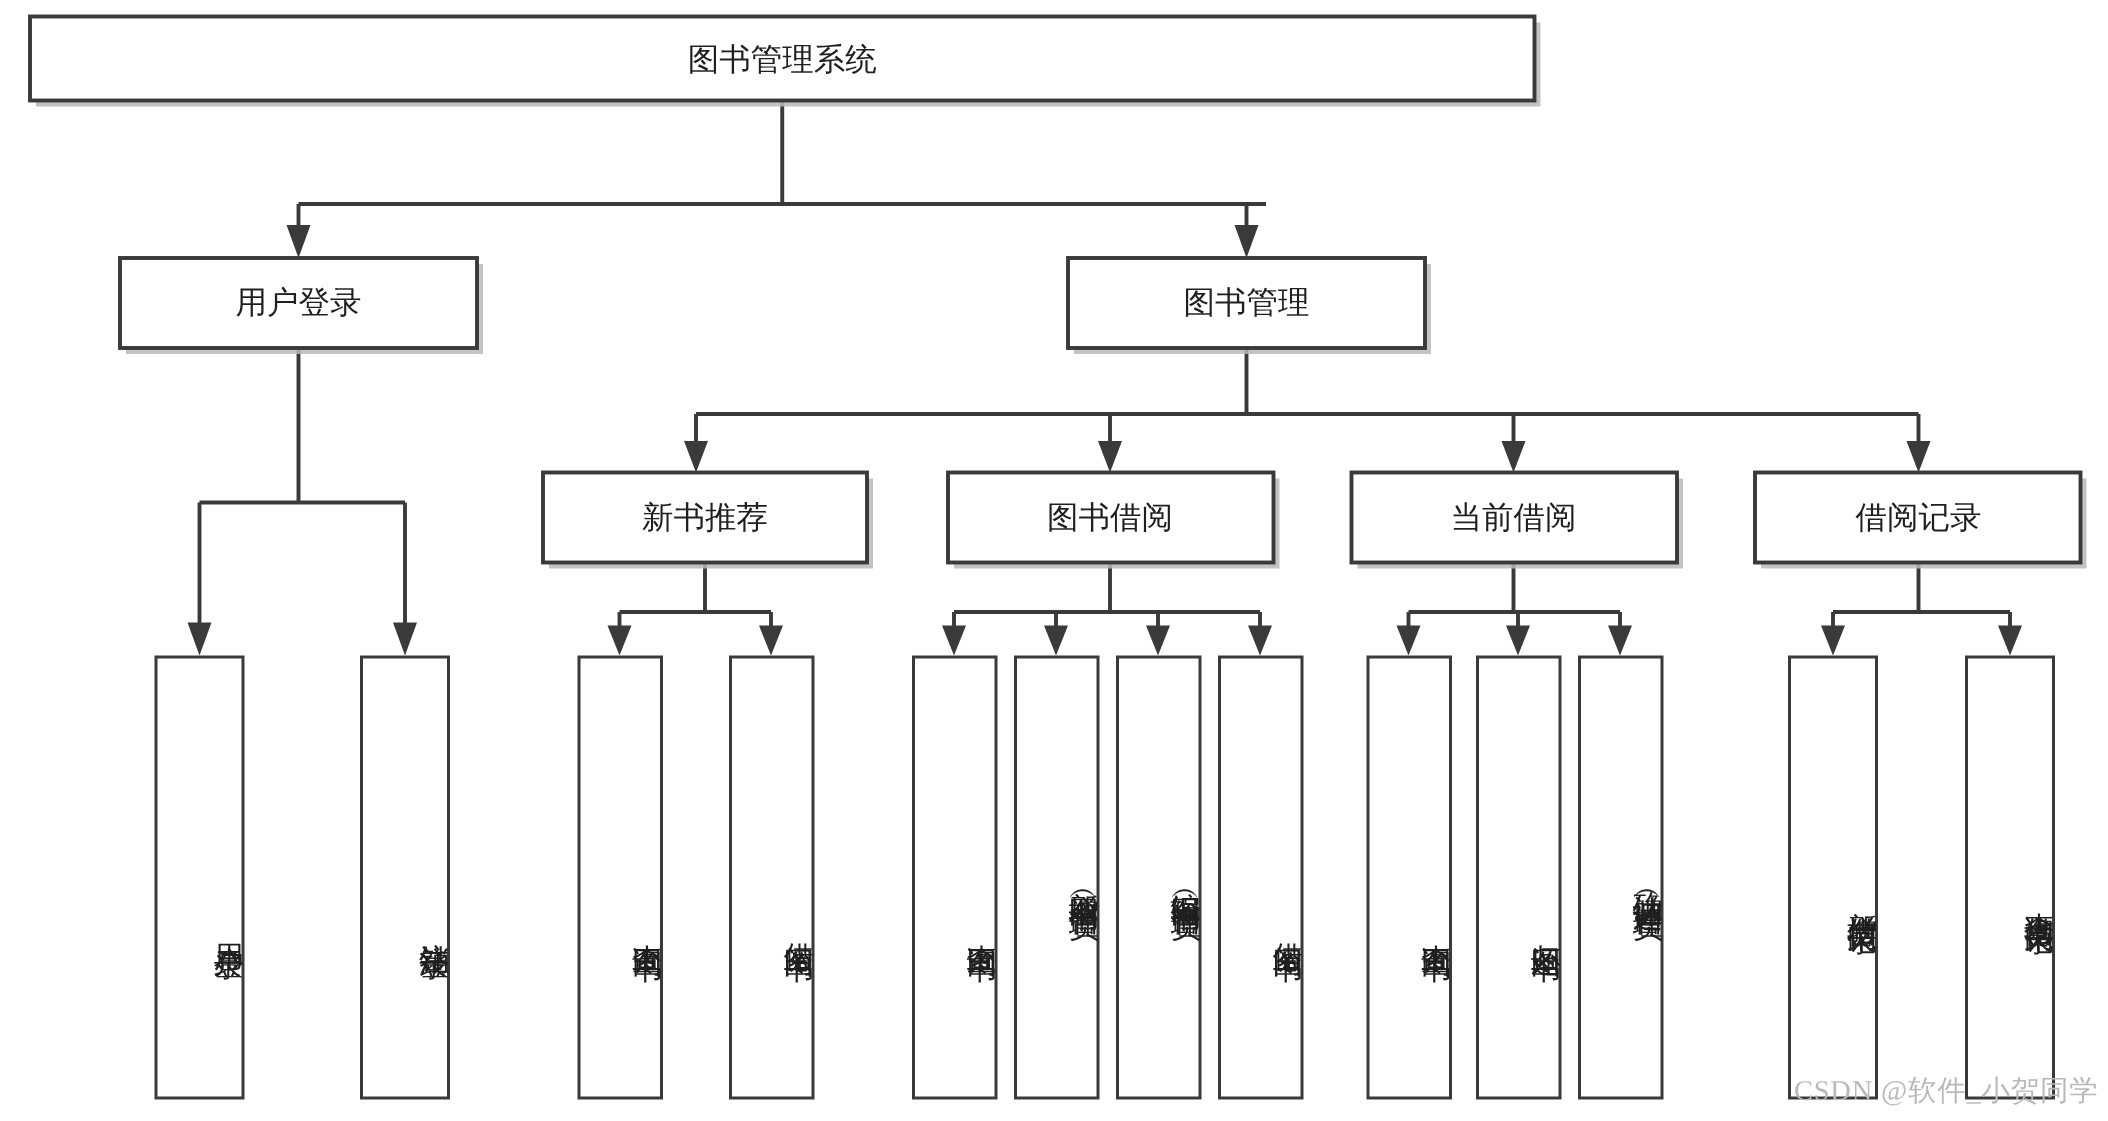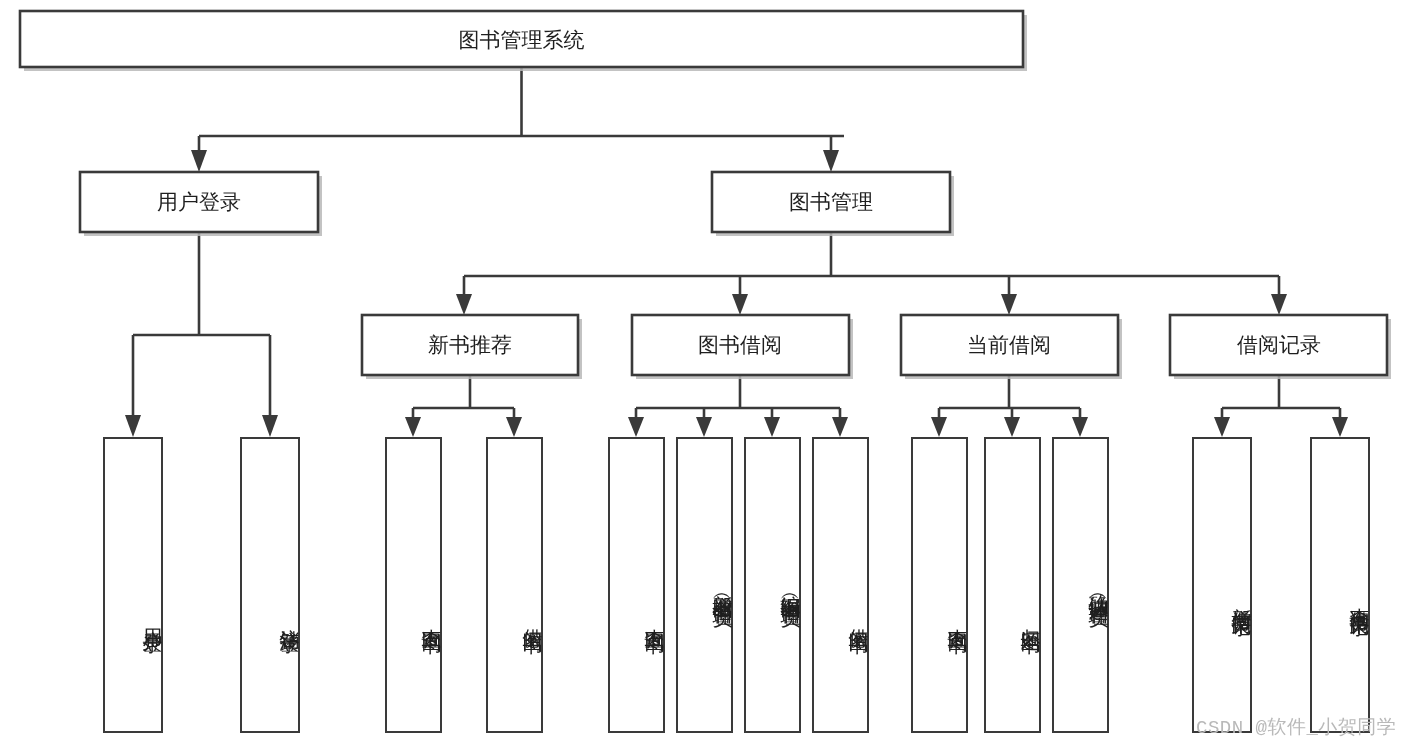--- a/index.html
+++ b/index.html
@@ -69,21 +69,21 @@
     pointer-events: none;
   }
   .leaf-box {
     position: absolute;
     box-sizing: border-box;
     background: #ffffff;
     border: 2.6px solid #3a3a3a;
   }
   .watermark {
     position: absolute;
-    font-family: Liberation Mono, monospace;
+    font-family: Liberation Serif, serif;
     font-size: 19px;
     color: #b9b9b9;
     white-space: nowrap;
     letter-spacing: 0.5px;
   }
 </style>
 </head>
 <body>
 
 <div id="diagram-root">

